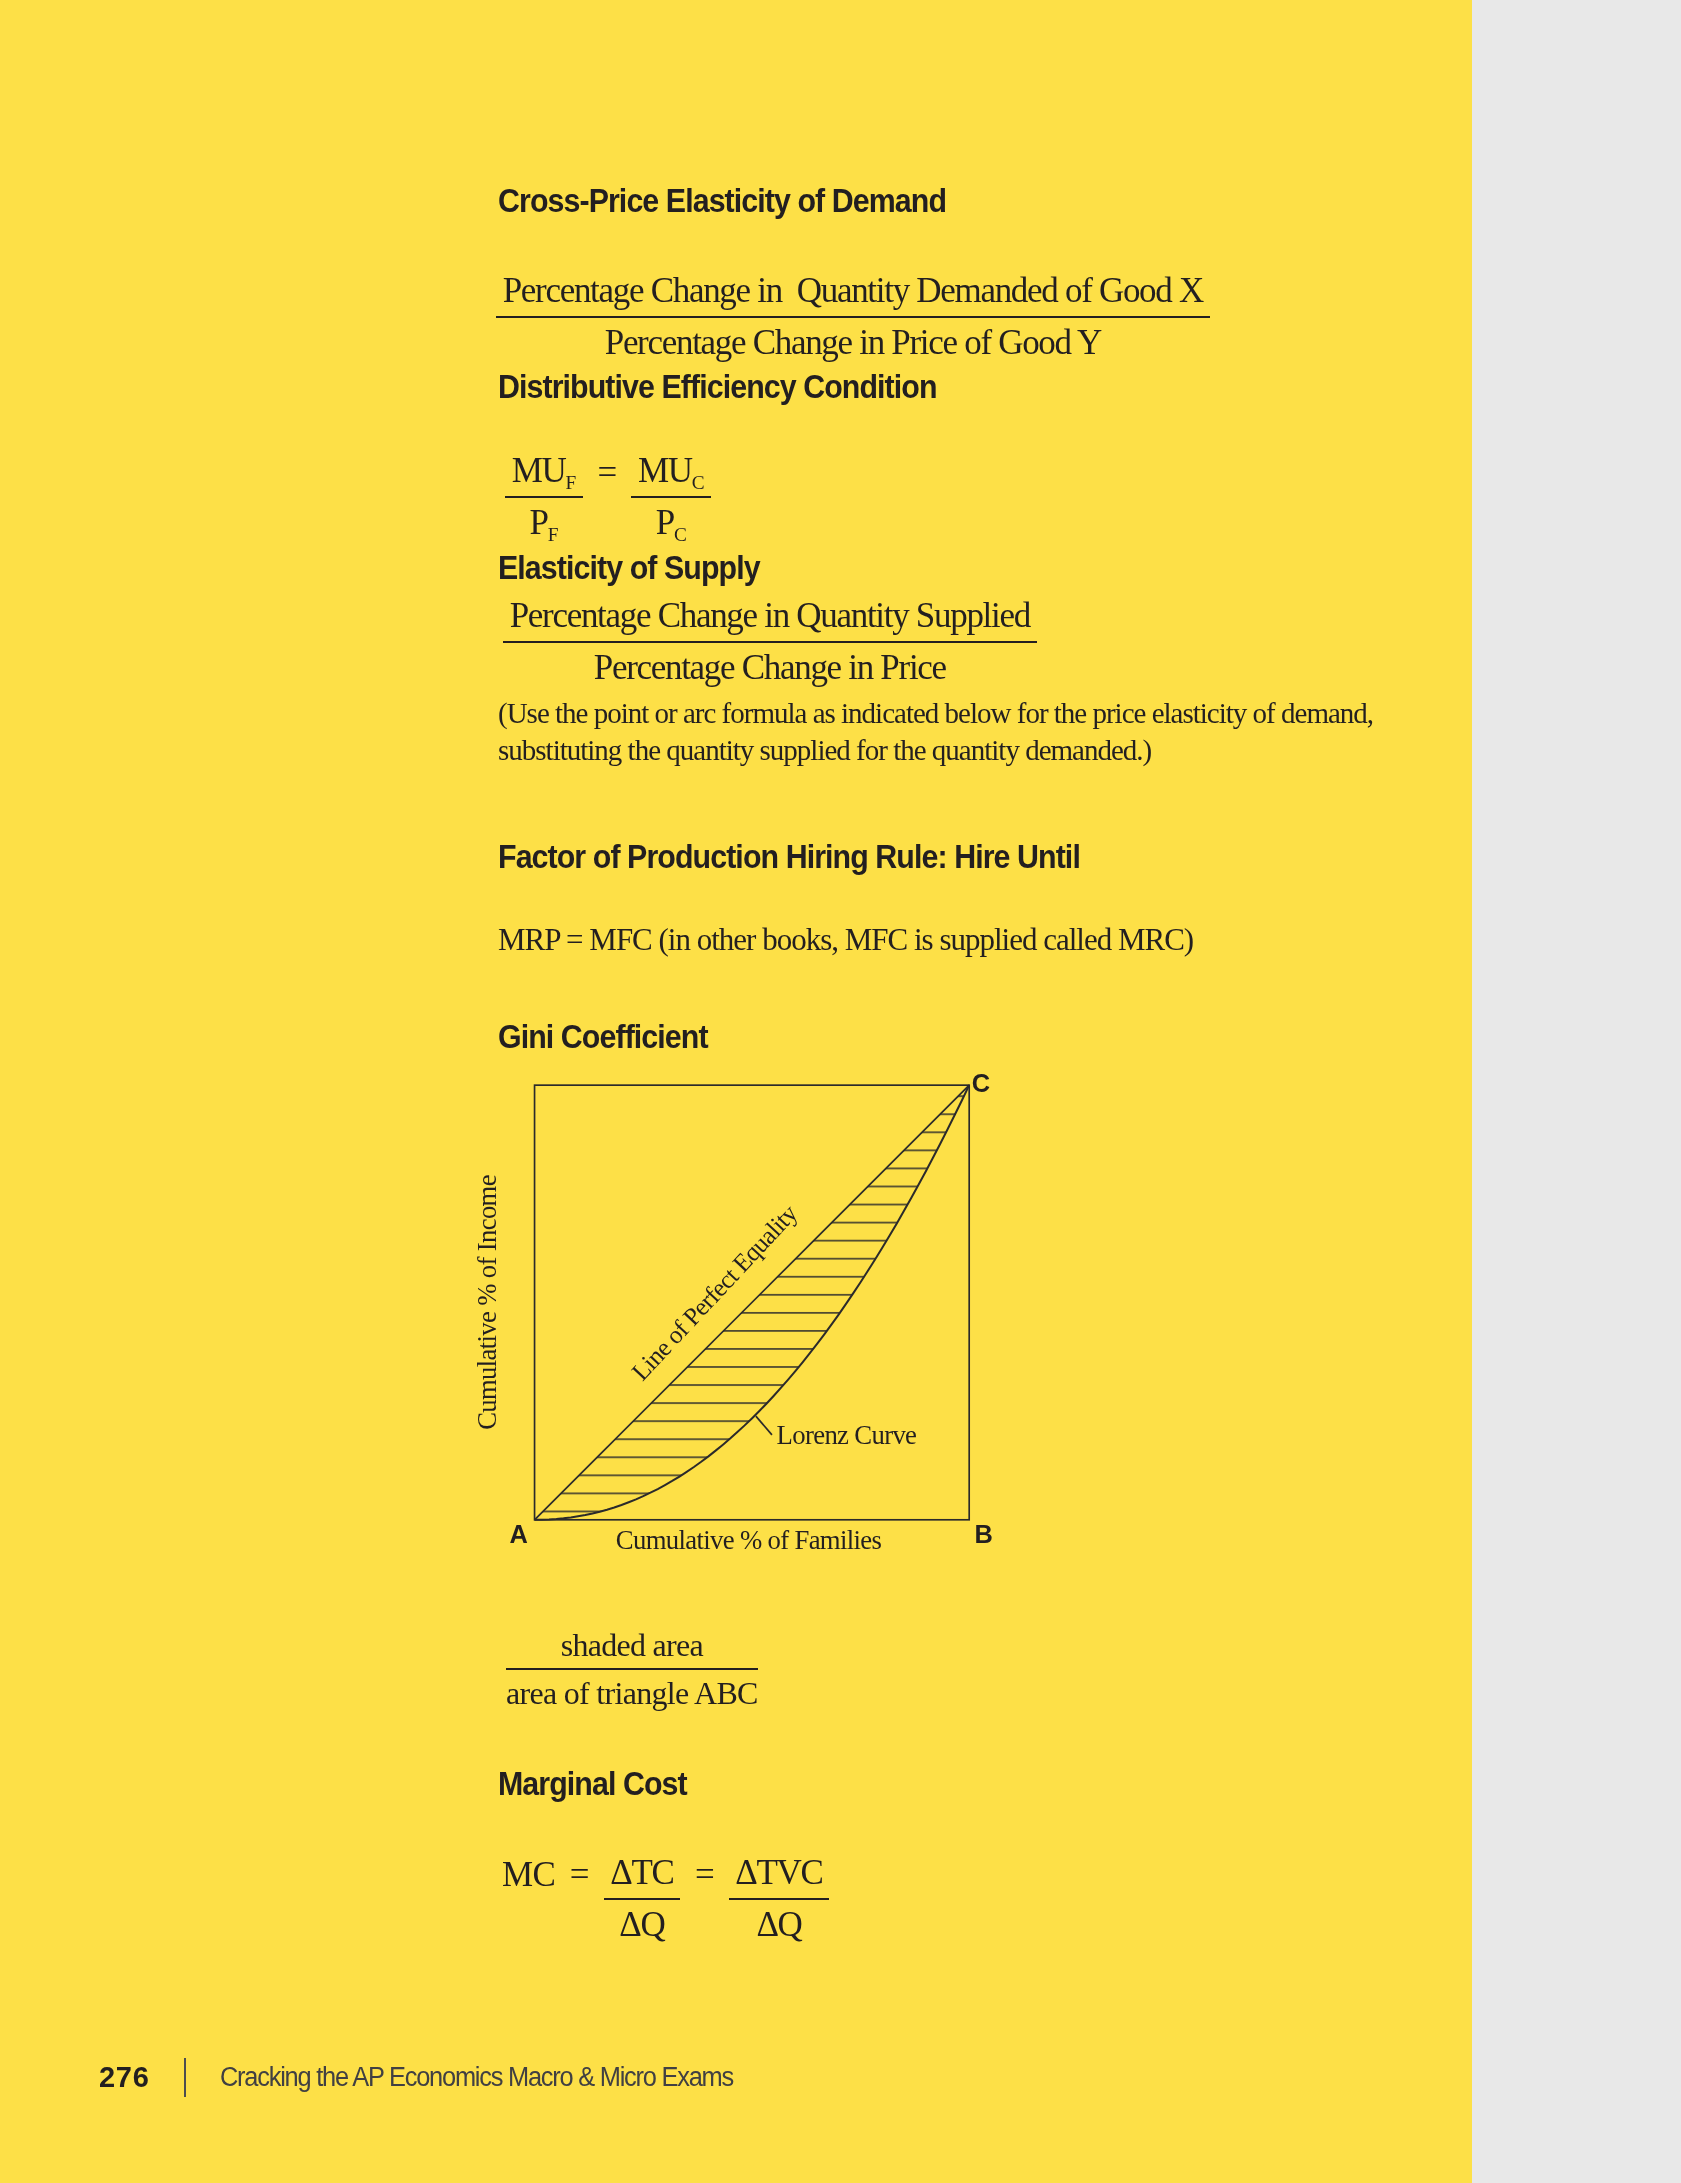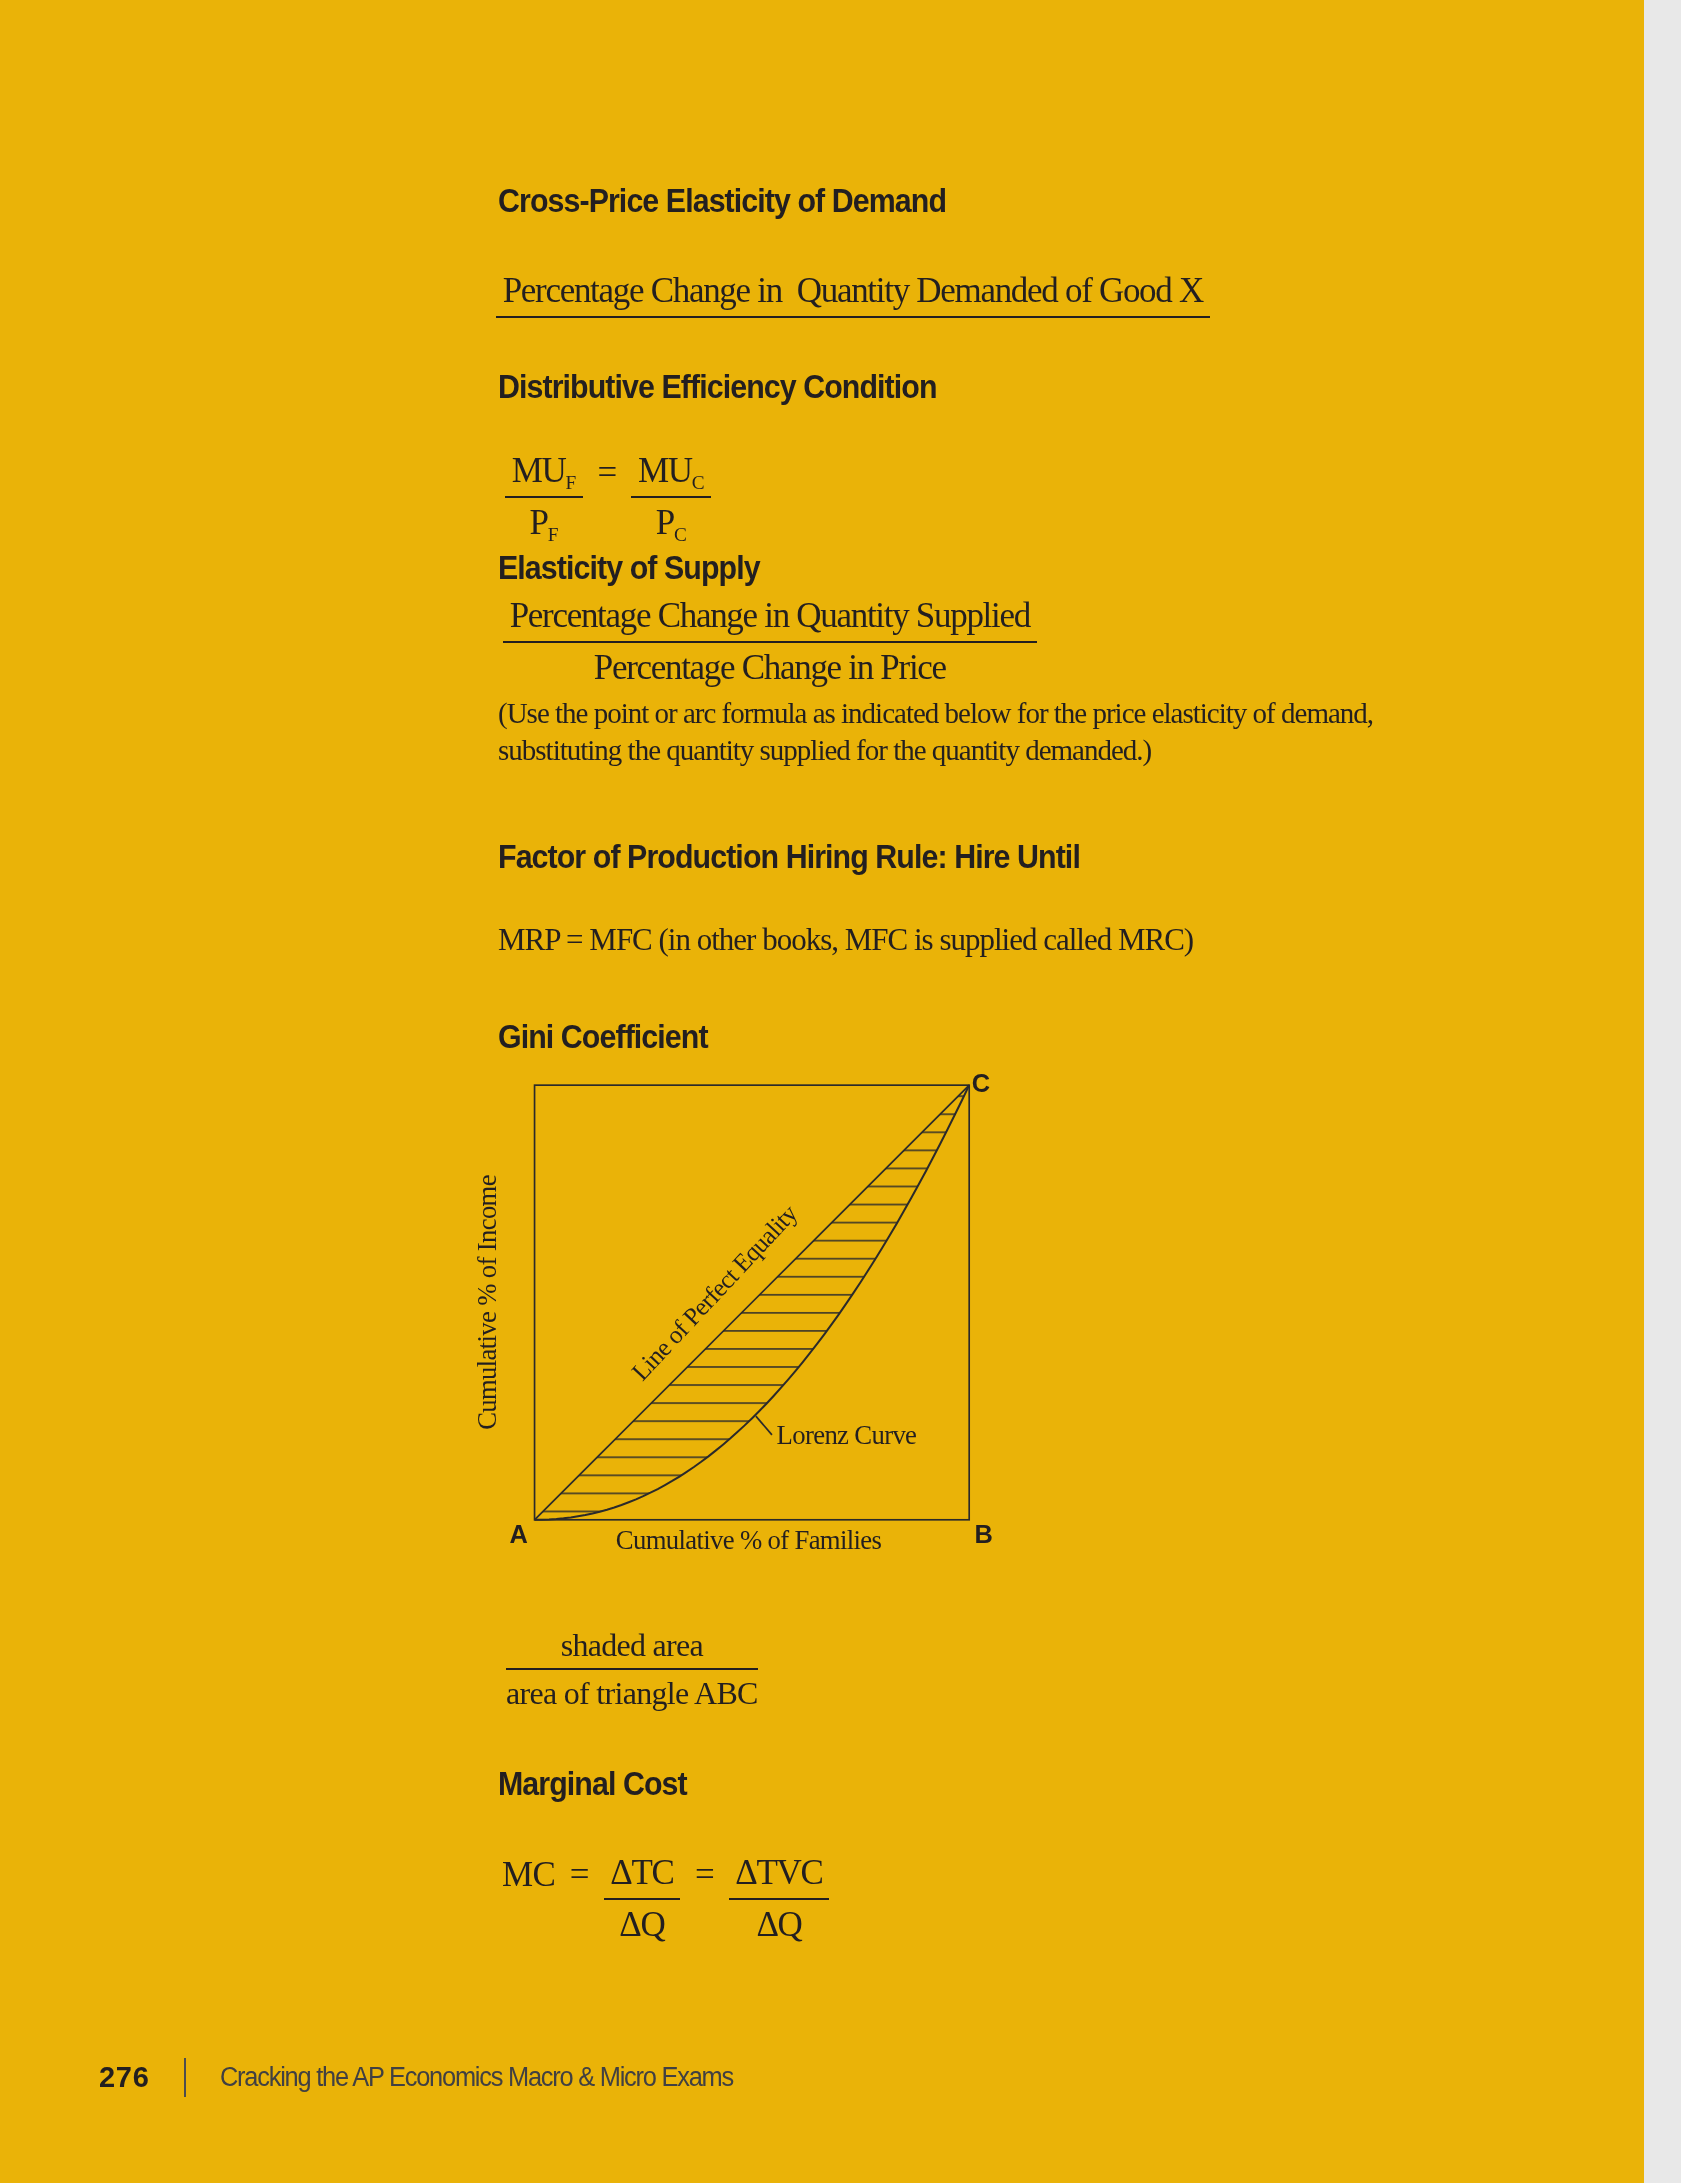--- a/index.html
+++ b/index.html
@@ -3,22 +3,22 @@
 <meta charset="utf-8">
 <style>
   :root{
     --ink:#231f20;
     --line:#2b2a2b;
   }
   *{margin:0;padding:0;box-sizing:border-box;}
   html,body{background:#e8e8e8;}
   .page{
     position:relative;
-    width:1644px;height:2183px;
-    background:#eab308;
+    width:1472px;height:2183px;
+    background:#fde047;
     overflow:hidden;
     font-family:"Liberation Serif", serif;
     color:var(--ink);
   }
   .abs{position:absolute;}
   
   .h{
     font-family:"Liberation Sans", sans-serif;
     font-weight:700;
     font-size:33px;
@@ -109,20 +109,21 @@
   }
 </style>
 </head>
 <body>
 
 <div class="page">
 
   <div class="abs h" style="left:498px;top:181px;">Cross-Price Elasticity of Demand</div>
   <div class="abs serif frac" style="left:496px;top:223px;">
     <span class="num">Percentage Change in  Quantity Demanded of Good X</span>
+    <span class="den">Percentage Change in Price of Good Y</span>
   </div>
 
   <div class="abs h" style="left:498px;top:367px;">Distributive Efficiency Condition</div>
   <div class="abs serif eqrow" style="left:505px;top:403px;">
     <span class="frac">
       <span class="num"><span>MU</span><sub class="sb">F</sub></span>
       <span class="den"><span>P</span><sub class="sb">F</sub></span>
     </span>
     <span>=</span>
     <span class="frac">

